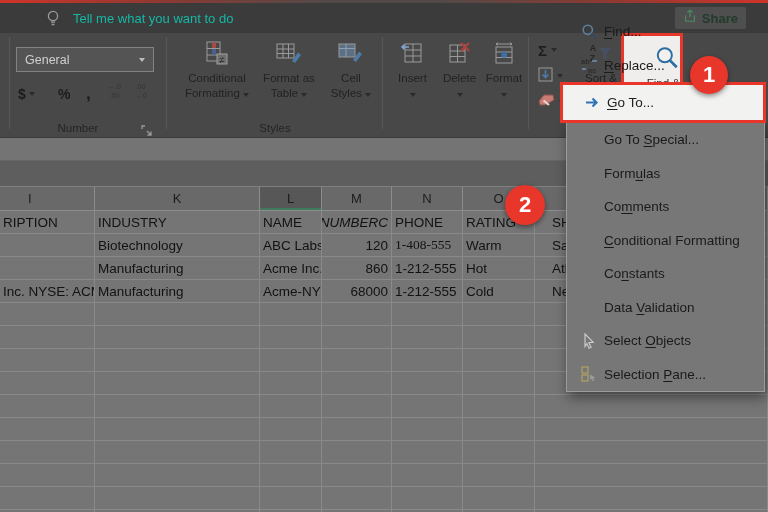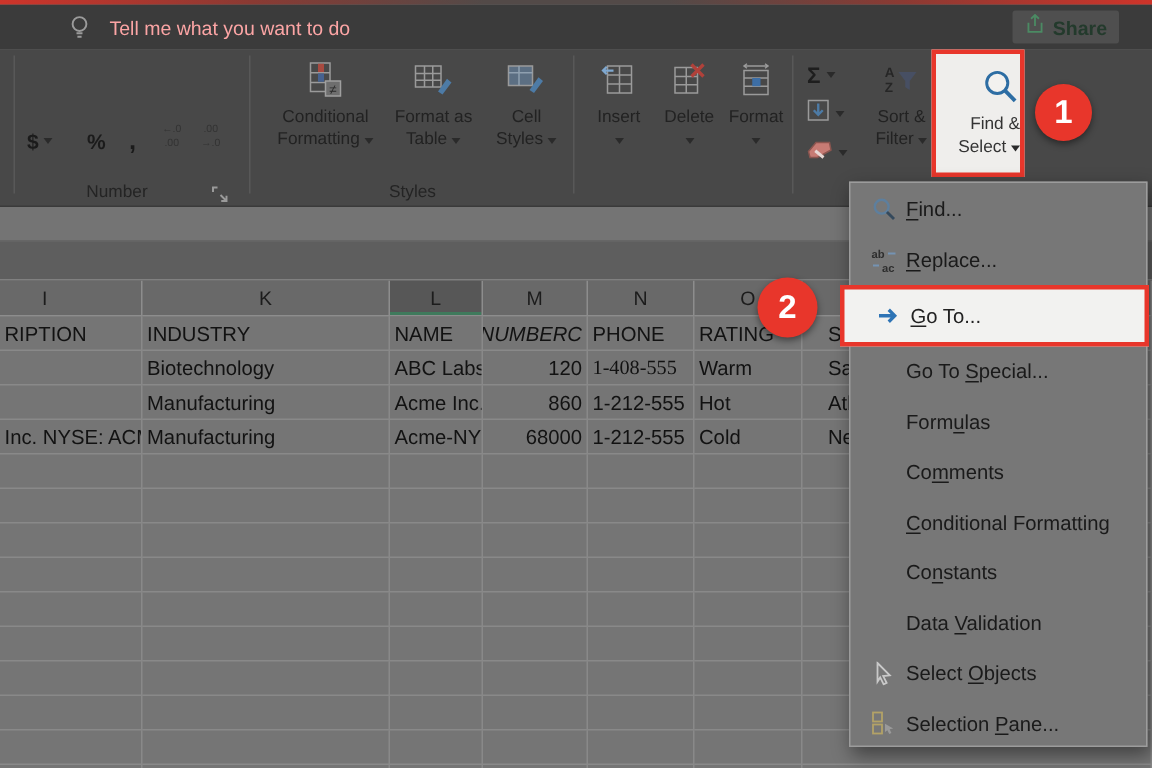--- a/index.html
+++ b/index.html
@@ -9,21 +9,21 @@
     background:#6f6f6f; font-family:"Liberation Sans", sans-serif;
   }
   
   .top-border { position:absolute; left:0; top:0; width:768px; height:3px;
     background:linear-gradient(90deg,#cf342a 0%,#8a3a33 22%,#534a48 42%,#534a48 58%,#8a3a33 78%,#cf342a 100%); z-index:40; }
 
   
   .tellme-bar { position:absolute; left:0; top:3px; width:768px; height:30px; background:#3b3b3b;
     display:flex; align-items:center; }
   .bulb { margin-left:45px; display:flex; }
-  .tellme-text { margin-left:12px; font-size:13px; color:#fca5a5; }
+  .tellme-text { margin-left:12px; font-size:13px; color:#14b8a6; }
   .share-btn { position:absolute; right:22px; top:4px; height:22px; padding:0 8px; background:#4f4f4f;
     border-radius:2px; display:flex; align-items:center; gap:5px; }
   .share-label { font-size:13px; font-weight:bold; color:#233a2c; }
 
   
   .ribbon { position:absolute; left:0; top:33px; width:768px; height:105px; background:#484848;
     border-bottom:1px solid #3a3a3a; }
   .vsep { position:absolute; top:4px; width:1px; height:92px; background:#585858; }
   .grp-label { position:absolute; top:89px; font-size:11.5px; color:#242424; text-align:center; }
 
@@ -69,23 +69,23 @@
   .col-letter { height:100%; border-right:1px solid #8d8d8d; border-bottom:1px solid #8d8d8d;
     display:flex; align-items:center; justify-content:center; font-size:13px; color:#1c1c1c; }
   .col-letter.selected { background:#575757; box-shadow:inset 0 -2px 0 #3f7a5c; }
   .grid-row { display:flex; height:23px; }
   .cell { height:100%; border-right:1px solid #898989; border-bottom:1px solid #898989;
     font-size:13.5px; color:#121212; padding:0 3px; white-space:nowrap; overflow:hidden;
     display:flex; align-items:center; }
   .cell.right { justify-content:flex-end; }
 
   
-  .menu { position:absolute; left:566px; top:121px; width:199px; height:377px; background:#777777;
+  .menu { position:absolute; left:566px; top:121px; width:199px; height:271px; background:#777777;
     border:1px solid #9c9c9c; box-shadow:2px 5px 12px rgba(0,0,0,.45); z-index:10;
-    display:flex; flex-direction:column; padding-top:1px; }
+    display:flex; flex-direction:column; padding-top:1px;justify-content:flex-end; }
   .menu-item { height:33.5px; flex:none; display:flex; align-items:center; padding-left:7px; }
   .mi-icon { width:30px; display:flex; justify-content:center; align-items:center; flex:none; }
   .mi-label { font-size:13.5px; color:#1a1a1a; white-space:nowrap; }
   .accel { text-decoration:underline; text-underline-offset:2px; }
   .menu-item.hl { position:relative; left:-7px; width:calc(100% + 9px); height:41px;
     background:#f2f2f0; border:3px solid #e8362b; z-index:2; padding-left:14px; }
   .menu-item.hl .mi-label { color:#222; }
 </style>
 </head>
 <body>
@@ -111,20 +111,24 @@
       <span class="share-label">Share</span>
     </div>
   </div>
 
   <div class="ribbon">
     <div class="vsep" style="left:9px"></div>
     <div class="vsep" style="left:166px"></div>
     <div class="vsep" style="left:382px"></div>
     <div class="vsep" style="left:528px"></div>
 
+    <div class="format-box">
+      <span class="val">General</span>
+      <span class="cv light"></span>
+    </div>
     <div class="num-btn" style="left:18px">
       <span>$</span>
         <span class="cv"></span>
     </div>
     <div class="num-btn" style="left:58px">%</div>
     <div class="num-btn" style="left:86px;font-size:17px">,</div>
     <div class="dec-btn" style="left:102px">
       <div>←.0</div>
       <div>.00</div>
     </div>

